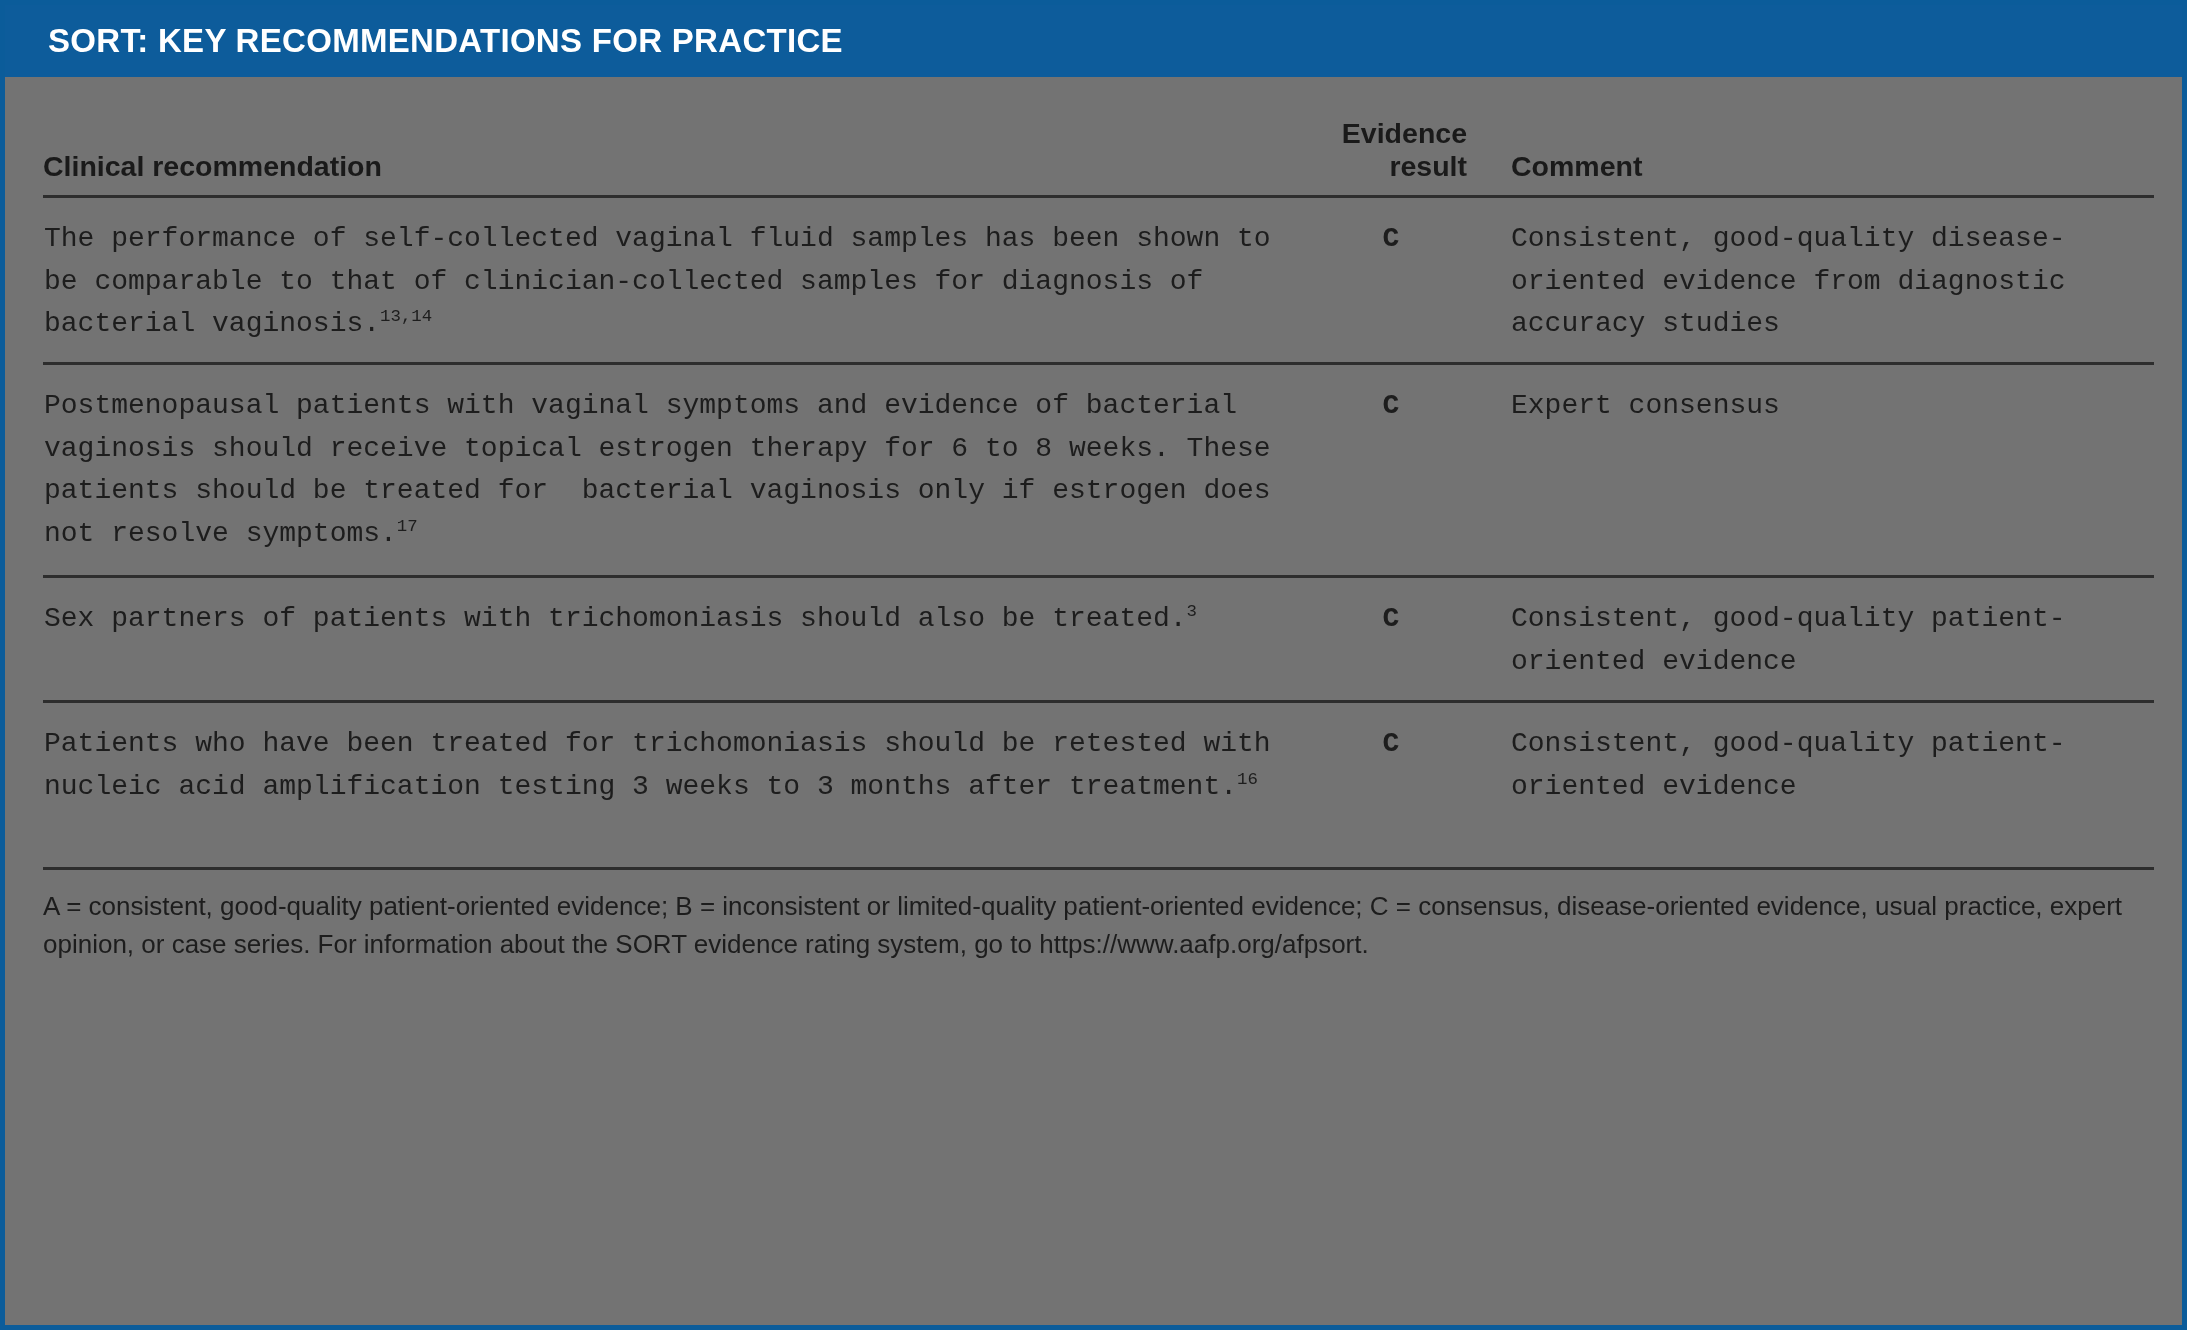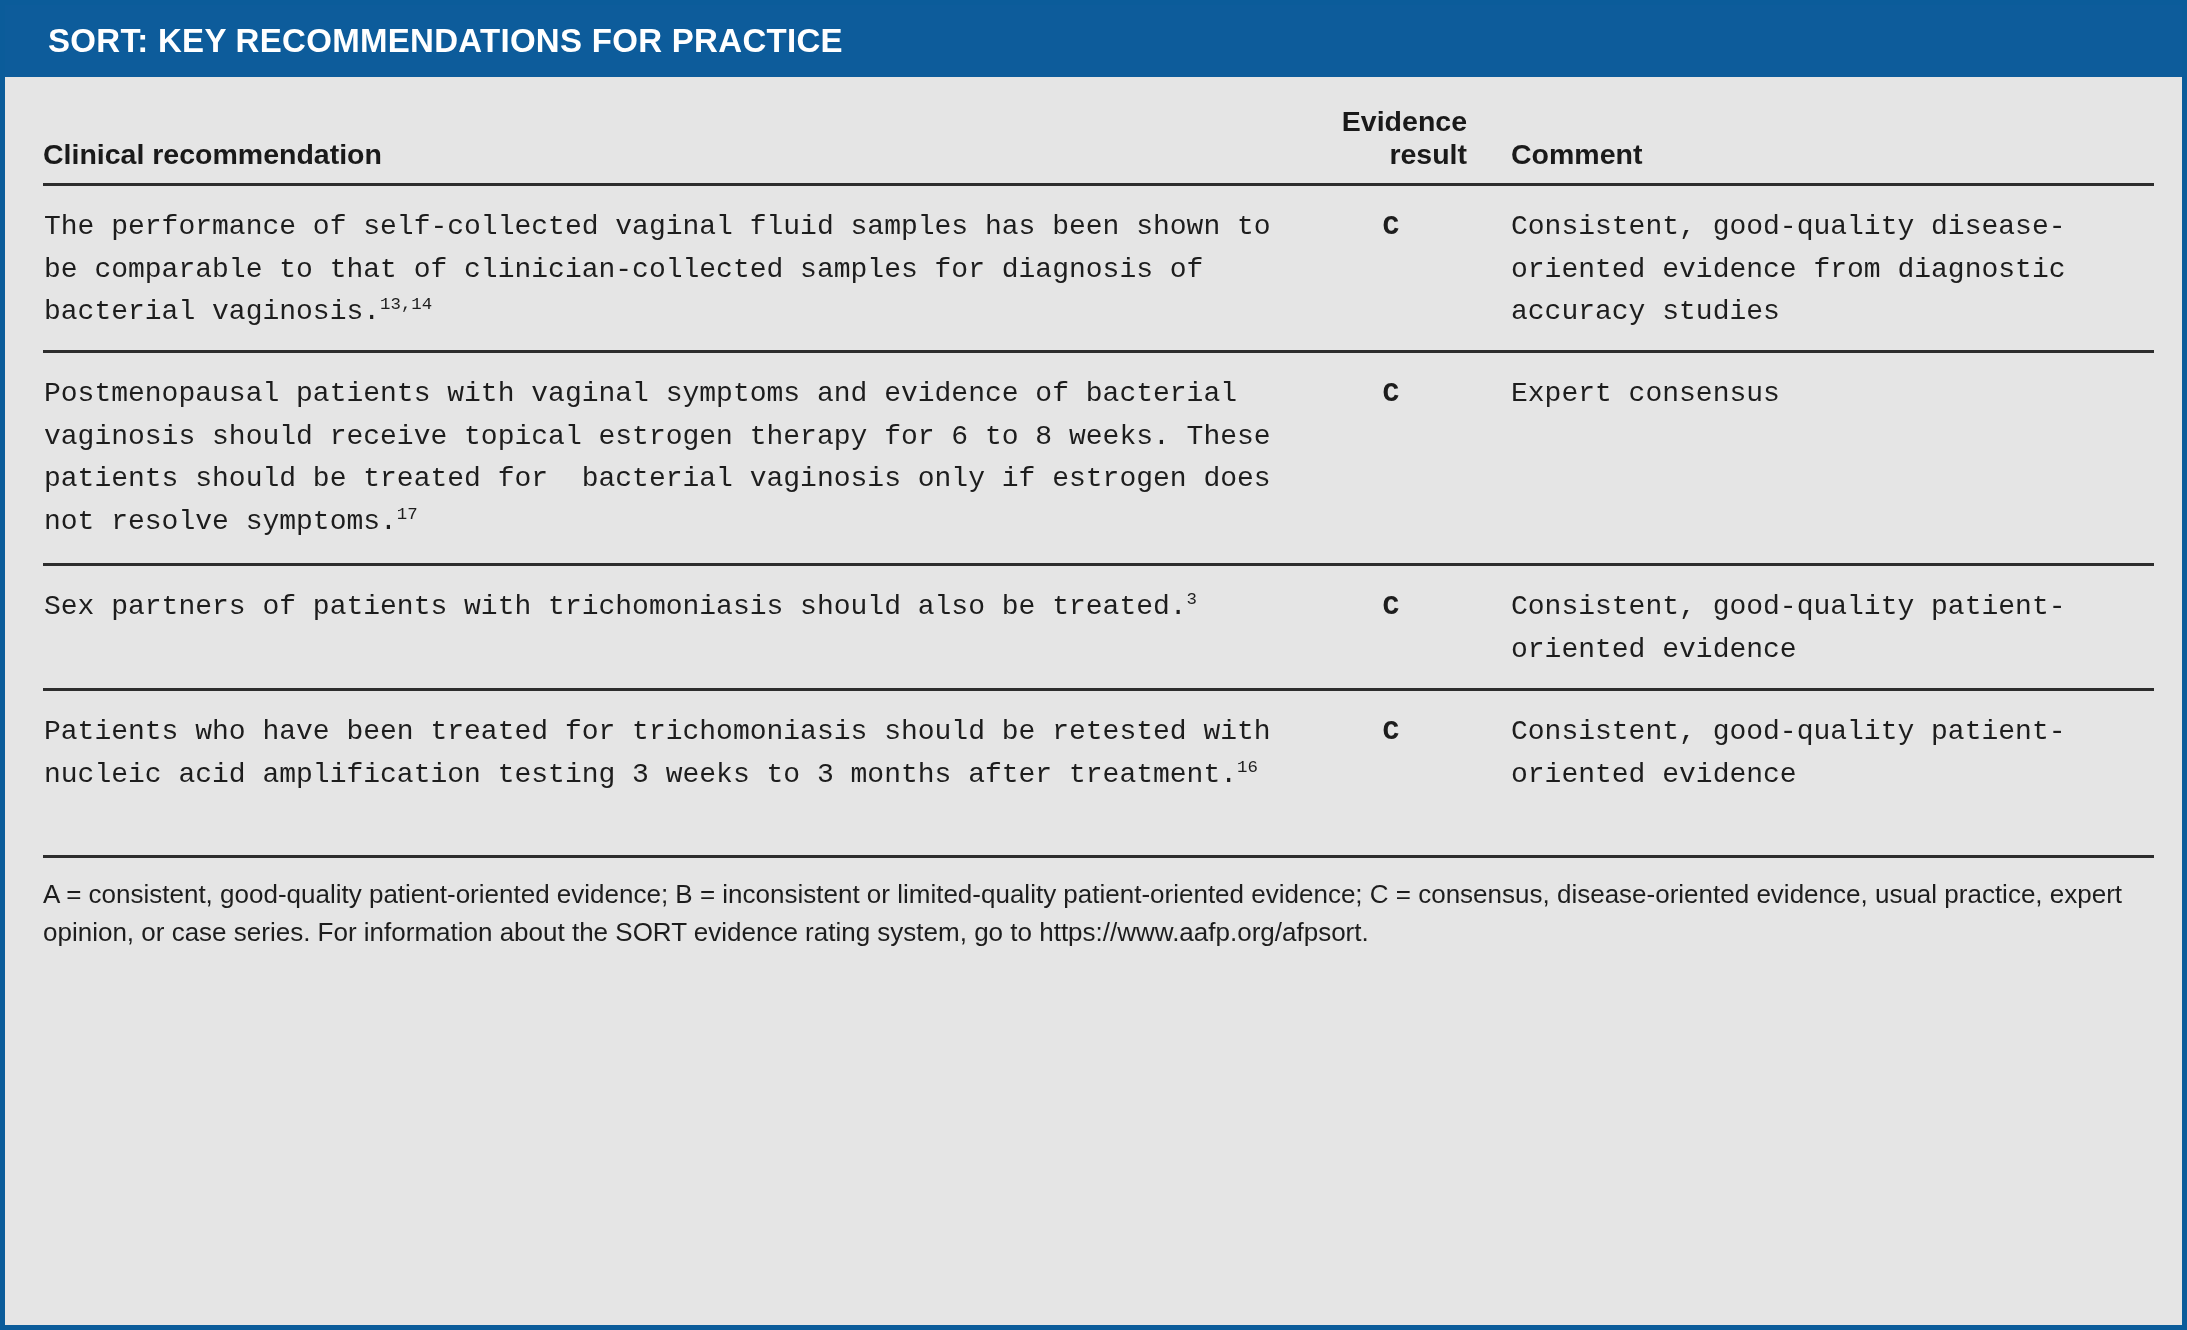--- a/index.html
+++ b/index.html
@@ -10,21 +10,21 @@
   body {
     font-family: "Liberation Sans", sans-serif;
     -webkit-font-smoothing: antialiased;
   }
 
   #table-frame {
     position: relative;
     width: 2187px;
     height: 1330px;
     box-sizing: border-box;
-    background: #e5e5e5;
+    background: #737373;
     border: 5px solid #0b5c9a;
     overflow: hidden;
   }
 
   
   .title-bar {
     background: #0d5c9b;
     height: 72px;
     display: flex;
     align-items: center;
@@ -68,21 +68,21 @@
     line-height: 1.16;
   }
   thead th.h-rec {
     text-align: left;
     padding-top: 38px;
     margin-top: 48px;
   }
   thead th.h-rating {
     text-align: right;
     padding-right: 6px;
-    padding-top: 28px;
+    padding-top: 40px;
   }
   thead th.h-comm {
     text-align: left;
     padding-left: 38px;
     padding-top: 38px;
   }
 
   
   tbody td {
     font-size: 28px;

